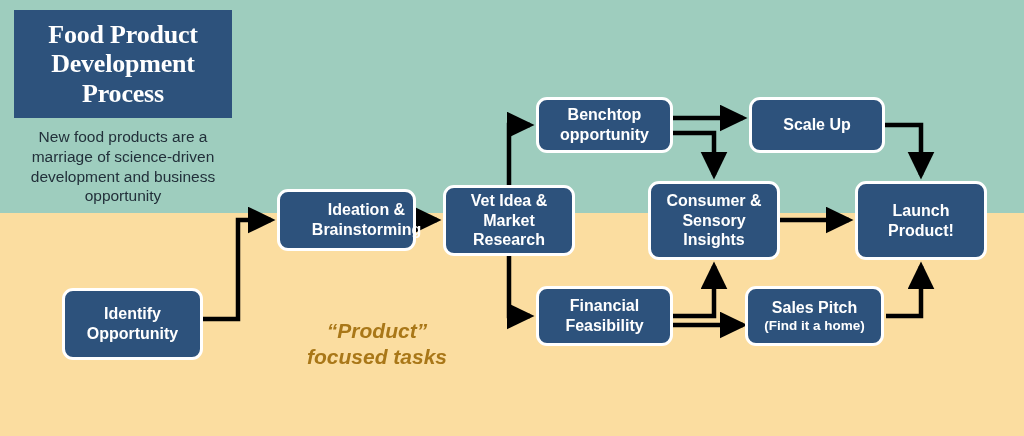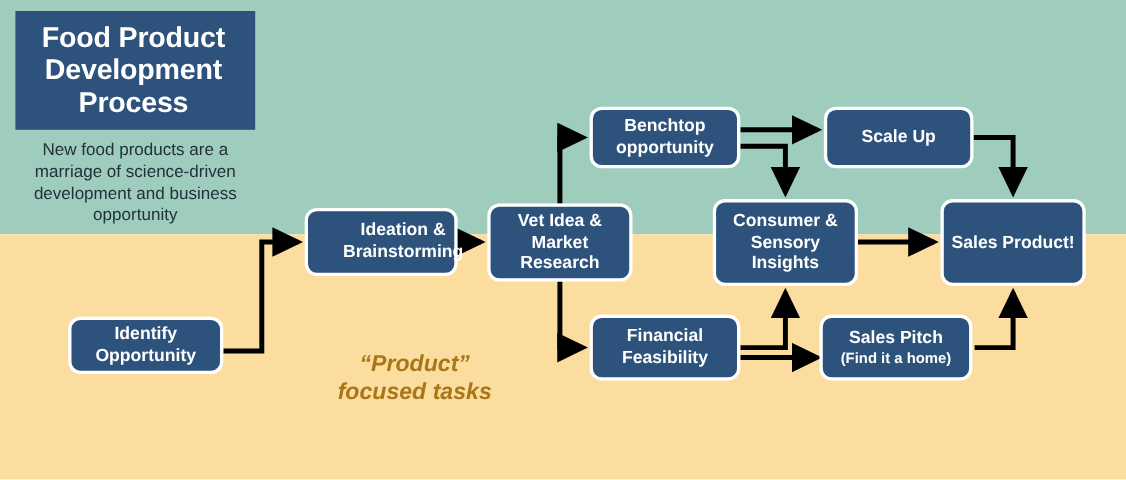--- a/index.html
+++ b/index.html
@@ -36,21 +36,23 @@
   
   .title-card {
     position: absolute;
     left: 14px;
     top: 10px;
     width: 218px;
     height: 108px;
     background: #2d527c;
     display: flex;
     align-items: center;
+    justify-content: center;
     padding: 4px 24px;
+    font-family: Liberation Serif, serif;
   }
   .title-card .title-text {
     color: #ffffff;
     font-size: 26px;
     font-weight: bold;
     line-height: 1.13;
     text-align: center;
     letter-spacing: -0.2px;
   }
   .subtitle {
@@ -113,21 +115,21 @@
     padding: 4px 6px;
     z-index: 5;
   }
   .node .sub {
     font-size: 13.5px;
     font-weight: bold;
     line-height: 1.2;
     margin-top: 1px;
   }
 
-  #node-identify   { left: 62px;  top: 288px; width: 141px; height: 52px; }
+  #node-identify   { left: 62px;  top: 288px; width: 141px; height: 72px; }
   #node-ideation   { left: 277px; top: 189px; width: 139px; height: 62px; padding-left: 46px; }
   #node-vet        { left: 443px; top: 185px; width: 132px; height: 71px; }
   #node-benchtop   { left: 536px; top: 97px;  width: 137px; height: 56px; }
   #node-scaleup    { left: 749px; top: 97px;  width: 136px; height: 56px; }
   #node-consumer   { left: 648px; top: 181px; width: 132px; height: 79px; }
   #node-launch     { left: 855px; top: 181px; width: 132px; height: 79px; }
   #node-financial  { left: 536px; top: 286px; width: 137px; height: 60px; }
   #node-salespitch { left: 745px; top: 286px; width: 139px; height: 60px; }
 </style>
 </head>
@@ -199,21 +201,21 @@
 
   <div class="node" id="node-scaleup">
     <span>Scale Up</span>
   </div>
 
   <div class="node" id="node-consumer">
     <span>Consumer &amp; Sensory Insights</span>
   </div>
 
   <div class="node" id="node-launch">
-    <span>Sales Product!</span>
+    <span>Launch Product!</span>
   </div>
 
   <div class="node" id="node-financial">
     <span>Financial Feasibility</span>
   </div>
 
   <div class="node" id="node-salespitch">
     <span>Sales Pitch</span>
     <span class="sub">(Find it a home)</span>
   </div>

